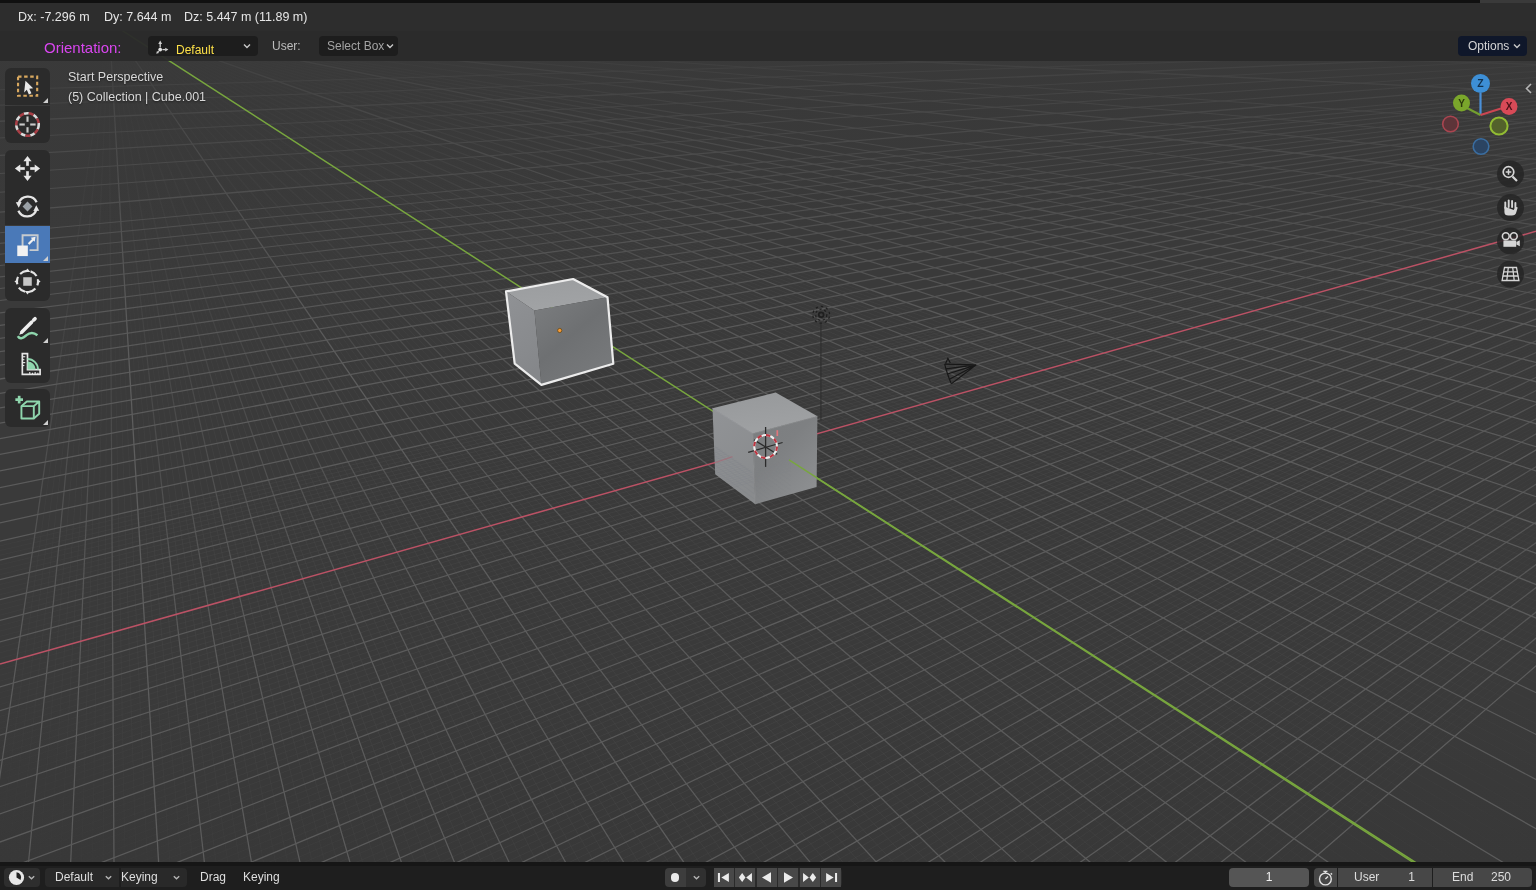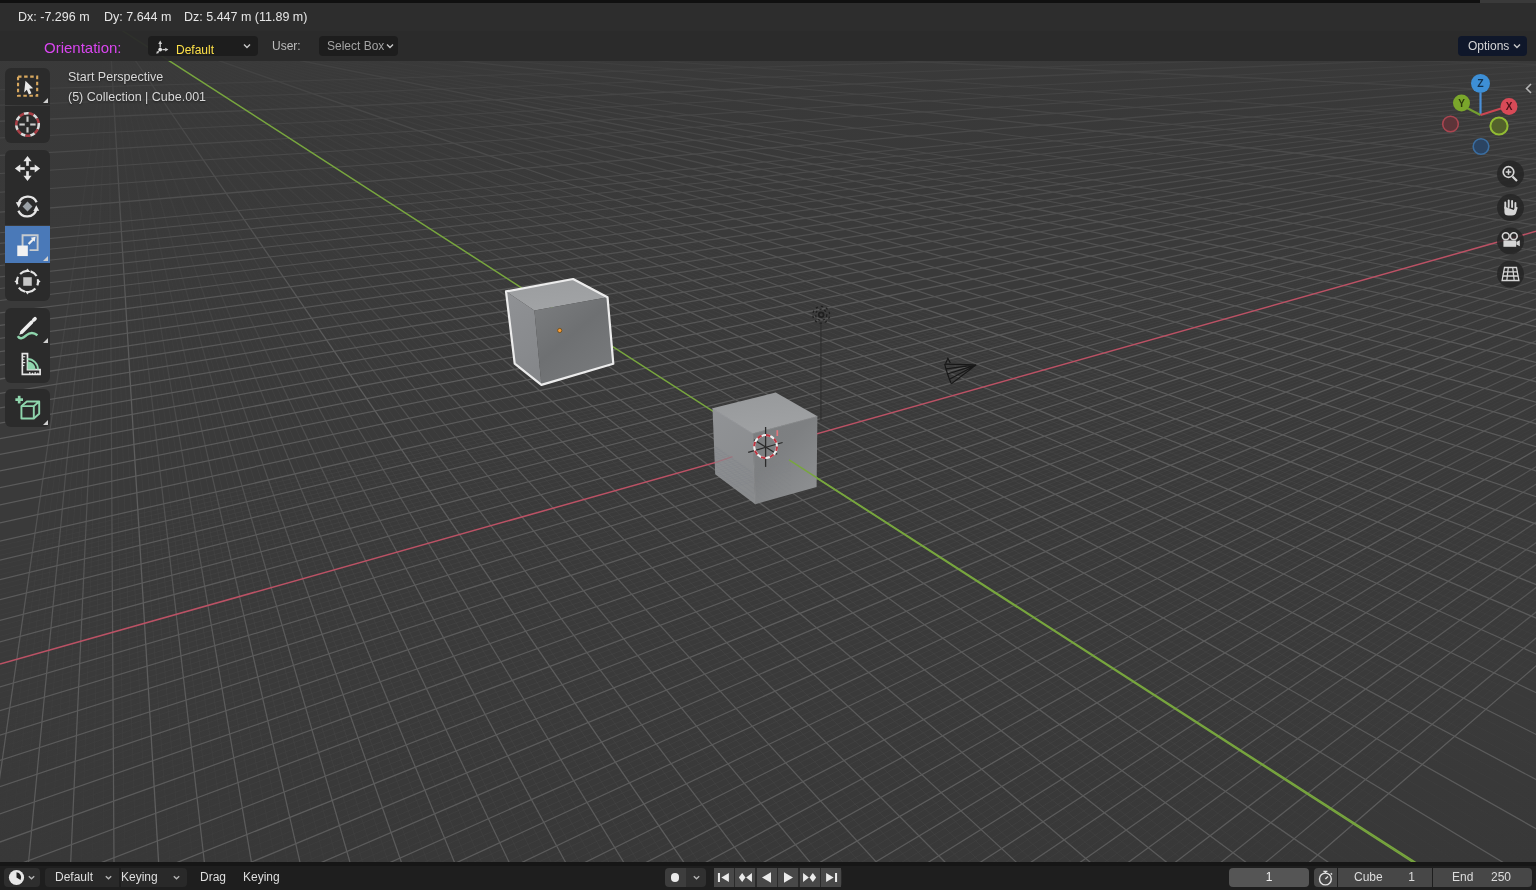--- a/index.html
+++ b/index.html
@@ -852,20 +852,20 @@
           <g stroke="#e2e2e2" stroke-width="1.4" fill="none">
 <circle cx="8.4" cy="10" r="5.9"></circle>
             <line x1="8.4" y1="10" x2="11" y2="7.6"></line>
             <line x1="6.4" y1="2.4" x2="10.4" y2="2.4"></line>
             <line x1="8.4" y1="2.4" x2="8.4" y2="4.1"></line>
             <line x1="13.8" y1="4.3" x2="15" y2="5.5"></line>
           </g>
         </svg>
       </div>
 <div style="position:absolute;left:1338px;top:2px;width:94px;height:19px;background:#474747;line-height:19px">
-        <span style="position:absolute;left:16px">Cube</span>
+        <span style="position:absolute;left:16px">User</span>
         <span style="position:absolute;right:17px">1</span>
       </div>
 <div style="position:absolute;left:1433px;top:2px;width:99px;height:19px;background:#474747;border-radius:0 4px 4px 0;line-height:19px">
         <span style="position:absolute;left:19px">End</span>
         <span style="position:absolute;right:21px">250</span>
       </div>
 </div>
 </div>
 </body></html>

